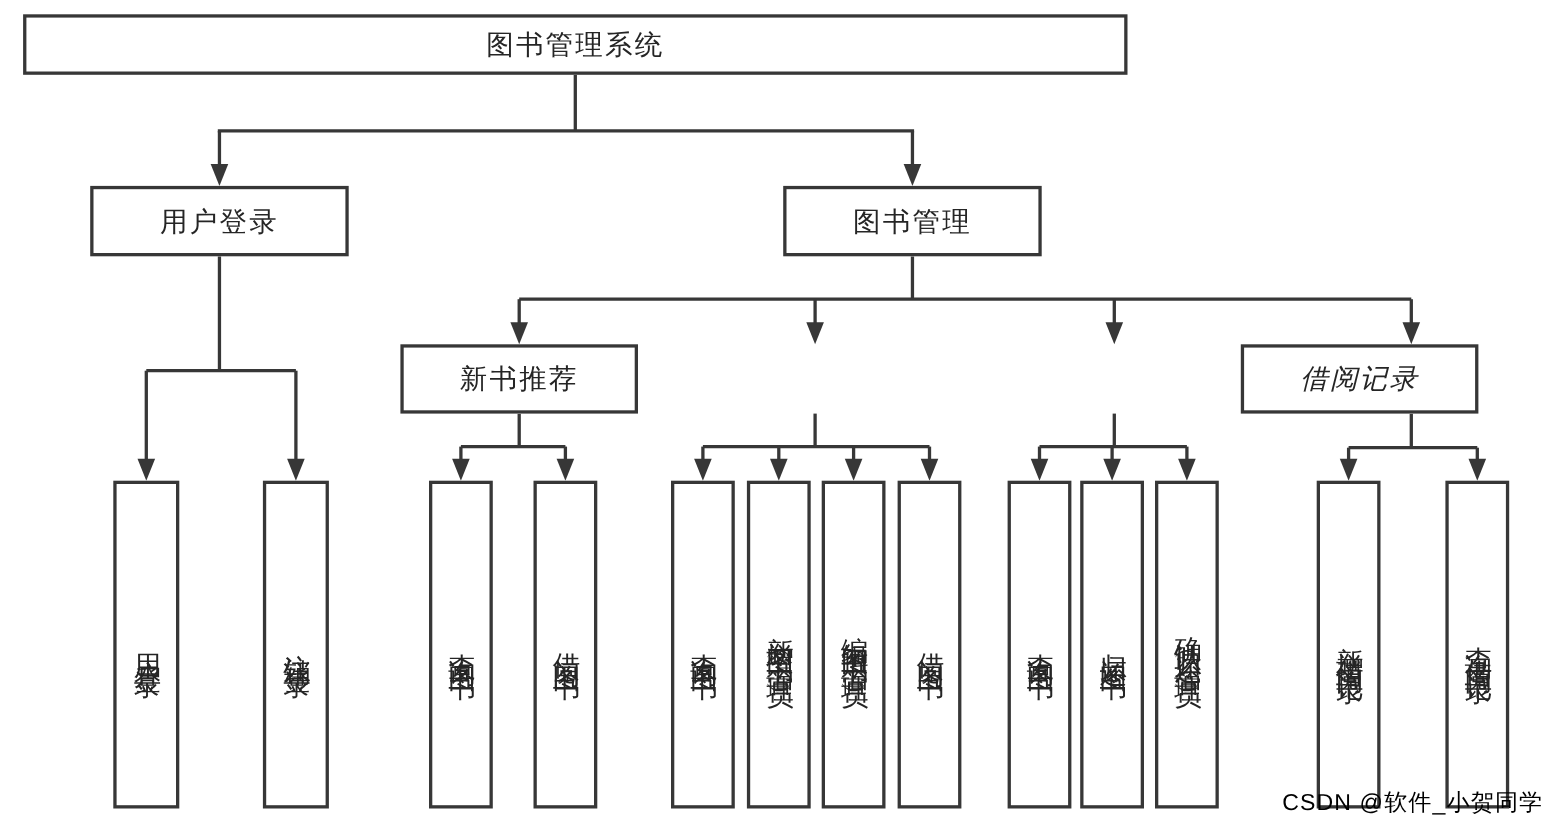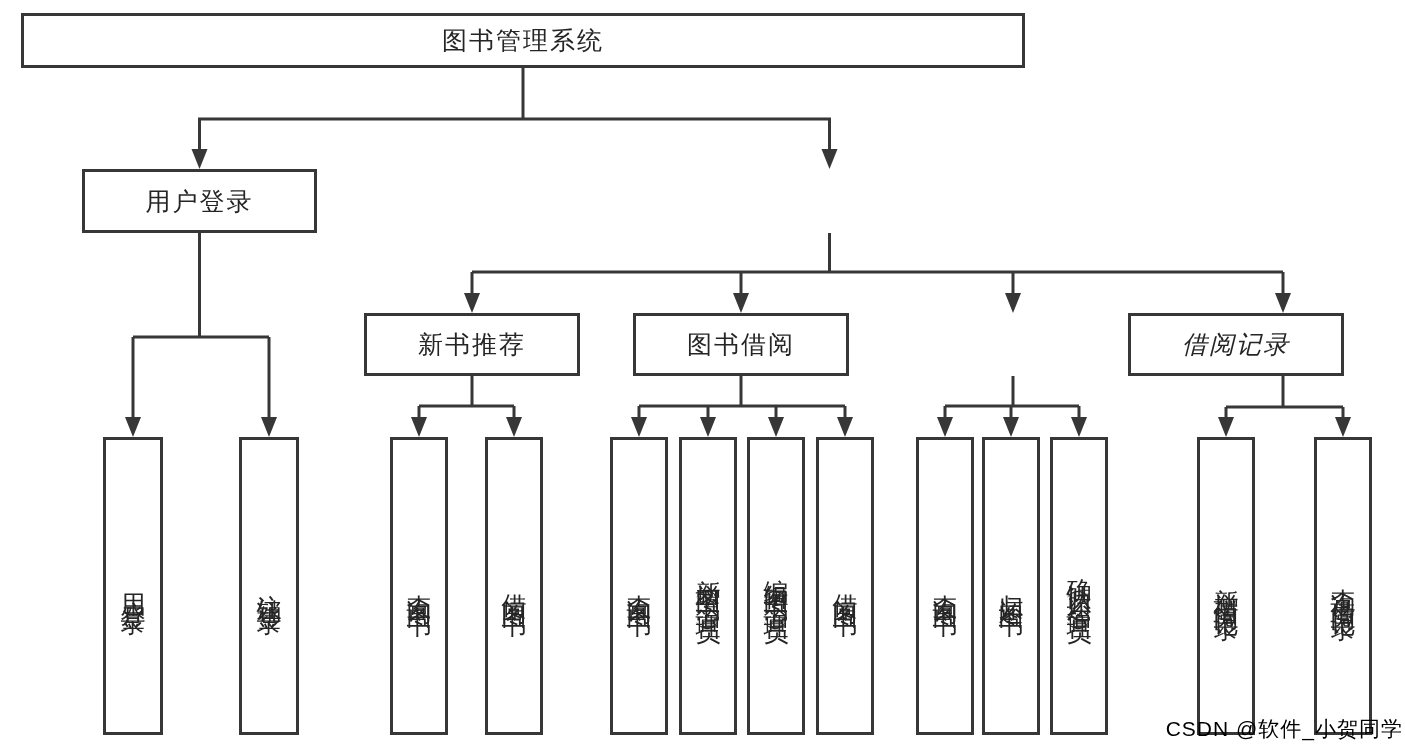--- a/index.html
+++ b/index.html
@@ -106,26 +106,26 @@
     </g>
   </svg>
 
   <div class="node" style="left:21px;top:13px;width:1004px;height:55px;">
     <span class="hlabel">图书管理系统</span>
   </div>
 
   <div class="node" style="left:82px;top:169px;width:235px;height:64px;">
     <span class="hlabel">用户登录</span>
   </div>
+  <div class="node" style="left:712px;top:169px;width:235px;height:64px;">
+    <span class="hlabel">图书管理</span>
+  </div>
 
   <div class="node" style="left:364px;top:313px;width:216px;height:63px;align-items:center;">
     <span class="hlabel">新书推荐</span>
-  </div>
-  <div class="node" style="left:633px;top:313px;width:216px;height:63px;">
-    <span class="hlabel">图书借阅</span>
   </div>
   <div class="node" style="left:1128px;top:313px;width:216px;height:63px;font-style:italic;">
     <span class="hlabel">借阅记录</span>
   </div>
 
   <div class="node" style="left:103px;top:437px;width:60px;height:298px;">
     <span class="leaf-label">用户登录</span>
   </div>
   <div class="node" style="left:239px;top:437px;width:60px;height:298px;">
     <span class="leaf-label">注销登录</span>

